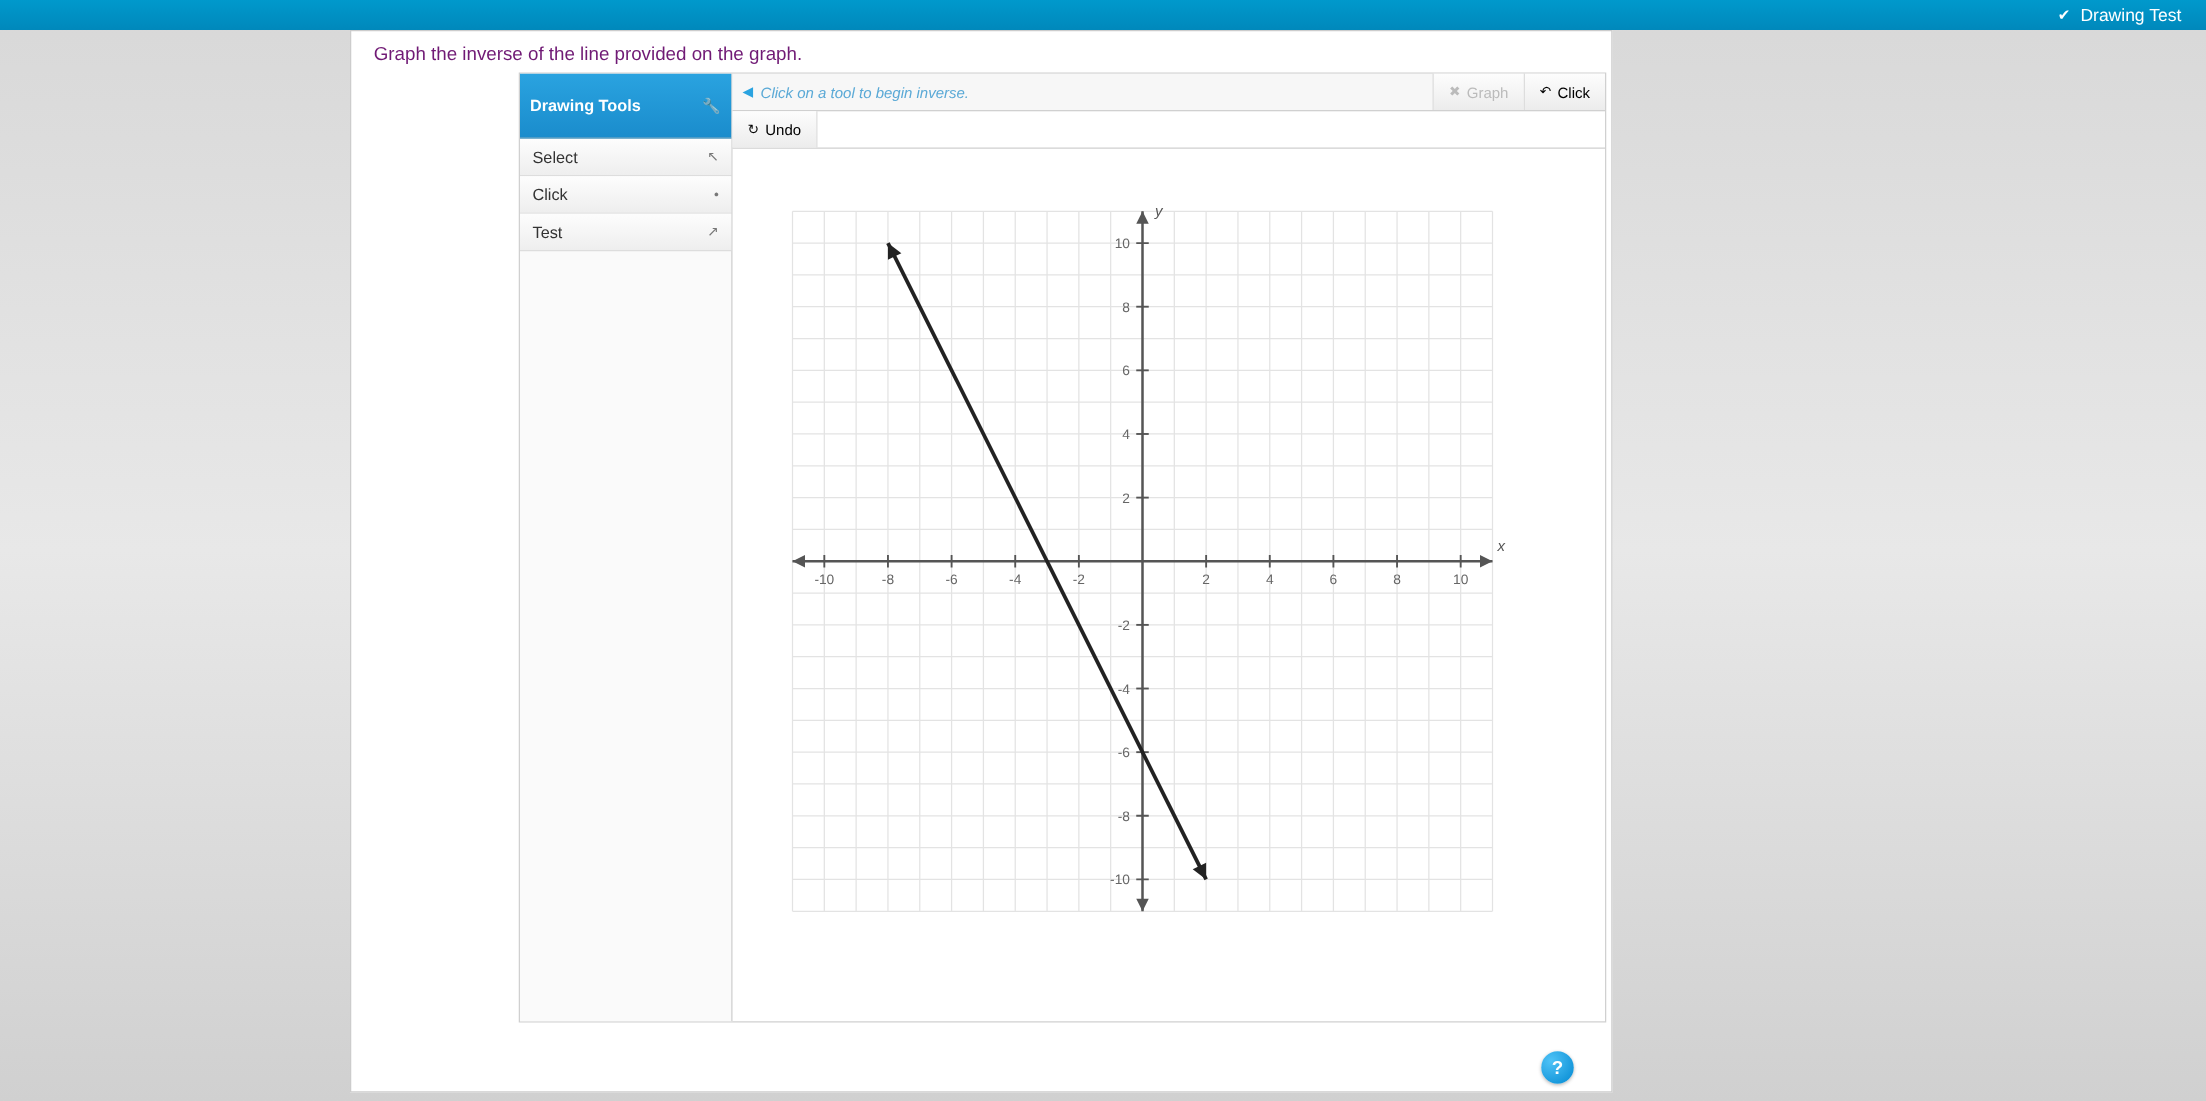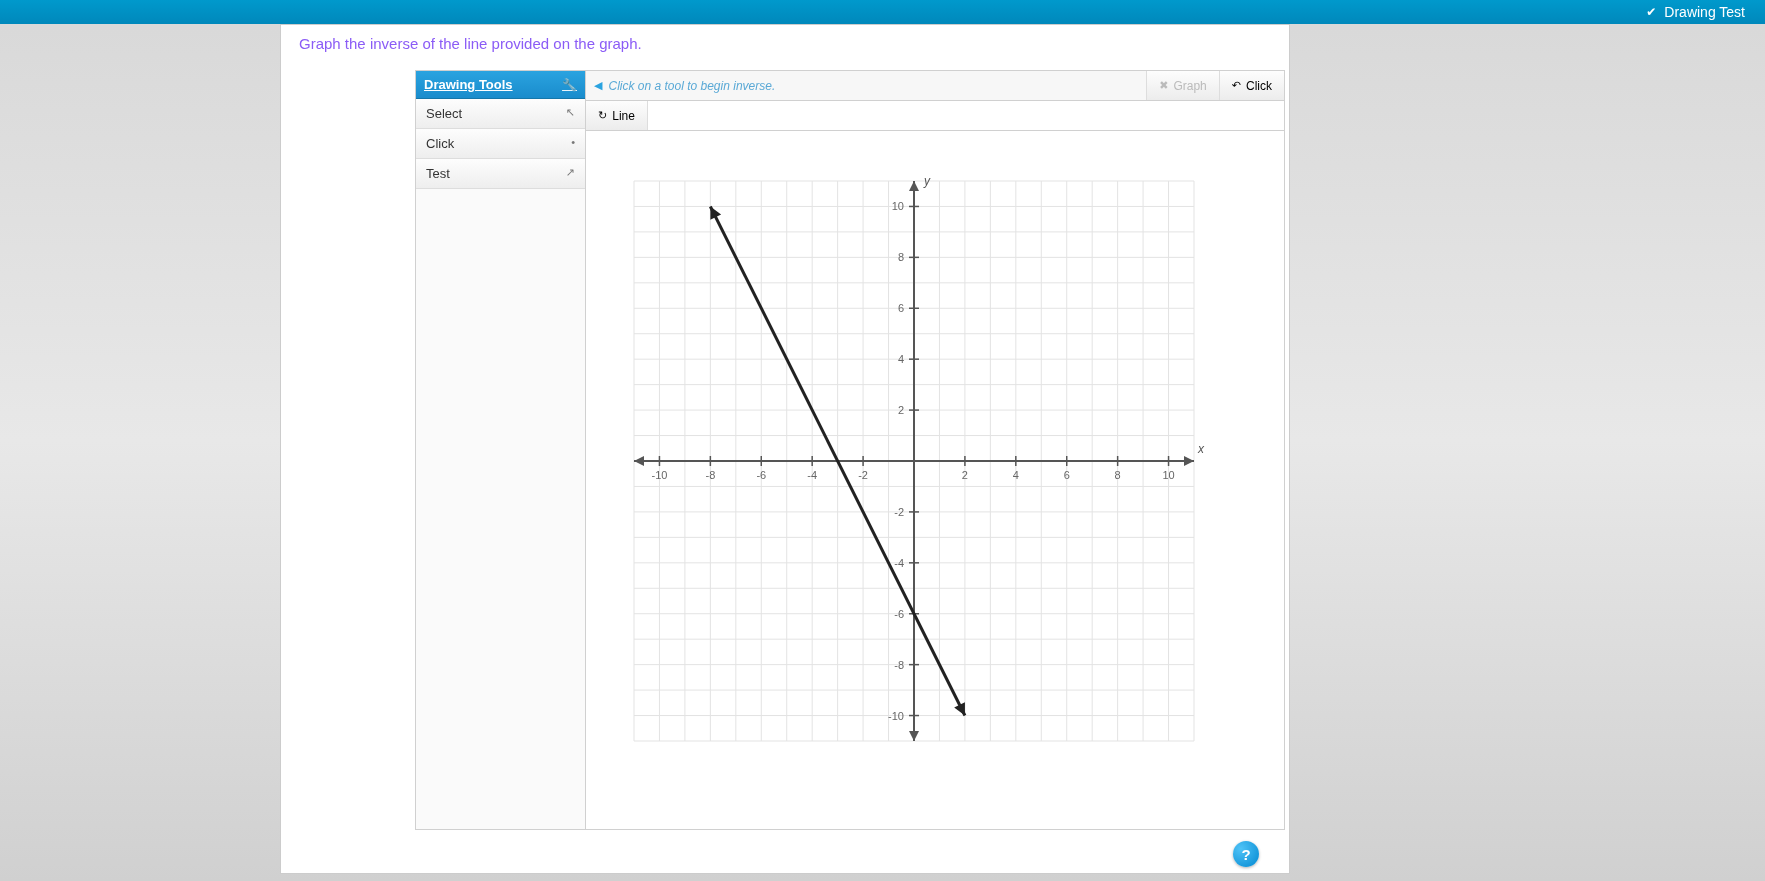--- a/index.html
+++ b/index.html
@@ -30,57 +30,57 @@
     top: 24px;
     left: 280px;
     width: 1010px;
     height: 850px;
     background: #fff;
     border: 1px solid #ccc;
     padding: 10px 14px;
   }
   .question-text {
     font-size: 15px;
-    color: #8b5cf6;
-    margin-bottom: 18px;
+    color: #701a75;
+    margin-bottom: 6px;
     padding-left: 4px;
   }
   .work-area {
     display: flex;
     border: 1px solid #d0d0d0;
     height: 760px;
     margin-left: 120px;
     width: 870px;
   }
   .tools-col {
     width: 170px;
     border-right: 1px solid #d0d0d0;
     background: #fafafa;
   }
   .tools-header {
     background: linear-gradient(to bottom, #2aa3e0, #1a8ccc);
     color: #fff;
     font-size: 13px;
     font-weight: bold;
-    padding: 6px 8px;
+    padding: 18px 8px;
     display: flex;
     justify-content: space-between;
     align-items: center;
     border-bottom: 1px solid #1577aa;
-    text-decoration: underline;
   }
   .tools-header .wrench-icon { font-size: 12px; opacity: .9; }
   .tool-item {
     padding: 7px 10px;
     font-size: 13px;
     color: #333;
     border-bottom: 1px solid #ddd;
     background: linear-gradient(to bottom, #fdfdfd, #eeeeee);
     display: flex;
     justify-content: space-between;
+    align-items: center;
     cursor: pointer;
   }
   .tool-item .tool-glyph { color: #777; font-size: 11px; }
   .canvas-col {
     flex: 1;
     display: flex;
     flex-direction: column;
   }
   .canvas-toolbar {
     display: flex;
@@ -189,21 +189,21 @@
         </div>
         <div class="tb-btn">
           <span class="btn-icon">↶</span>
           <span>Click</span>
         </div>
       </div>
 
       <div class="sub-toolbar">
         <div class="tb-btn">
           <span class="btn-icon">↻</span>
-          <span>Line</span>
+          <span>Undo</span>
         </div>
       </div>
 
       <div class="graph-wrap">
         <svg class="graph" id="graph-svg" width="640" height="640">
             <line x1="40" y1="600" x2="40" y2="40" stroke="#e3e3e3" stroke-width="1"></line>
             <line x1="65.45454545454545" y1="600" x2="65.45454545454545" y2="40" stroke="#e3e3e3" stroke-width="1"></line>
             <line x1="90.9090909090909" y1="600" x2="90.9090909090909" y2="40" stroke="#e3e3e3" stroke-width="1"></line>
             <line x1="116.36363636363636" y1="600" x2="116.36363636363636" y2="40" stroke="#e3e3e3" stroke-width="1"></line>
             <line x1="141.8181818181818" y1="600" x2="141.8181818181818" y2="40" stroke="#e3e3e3" stroke-width="1"></line>

